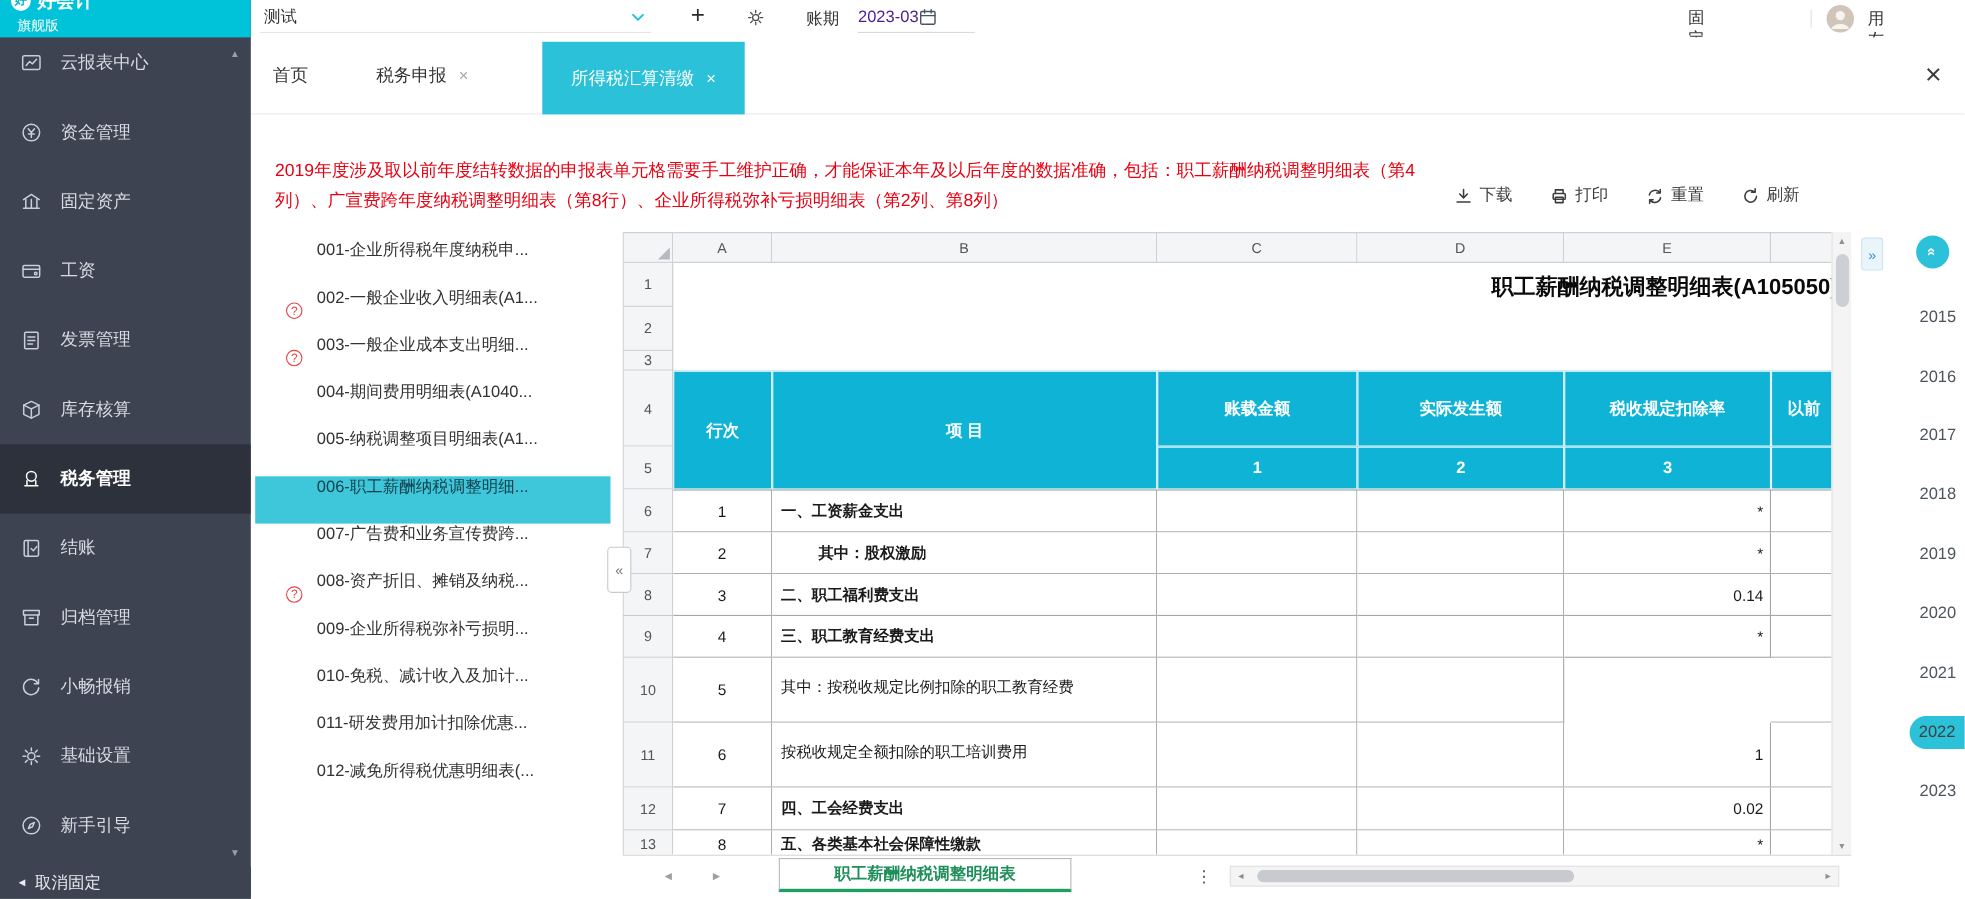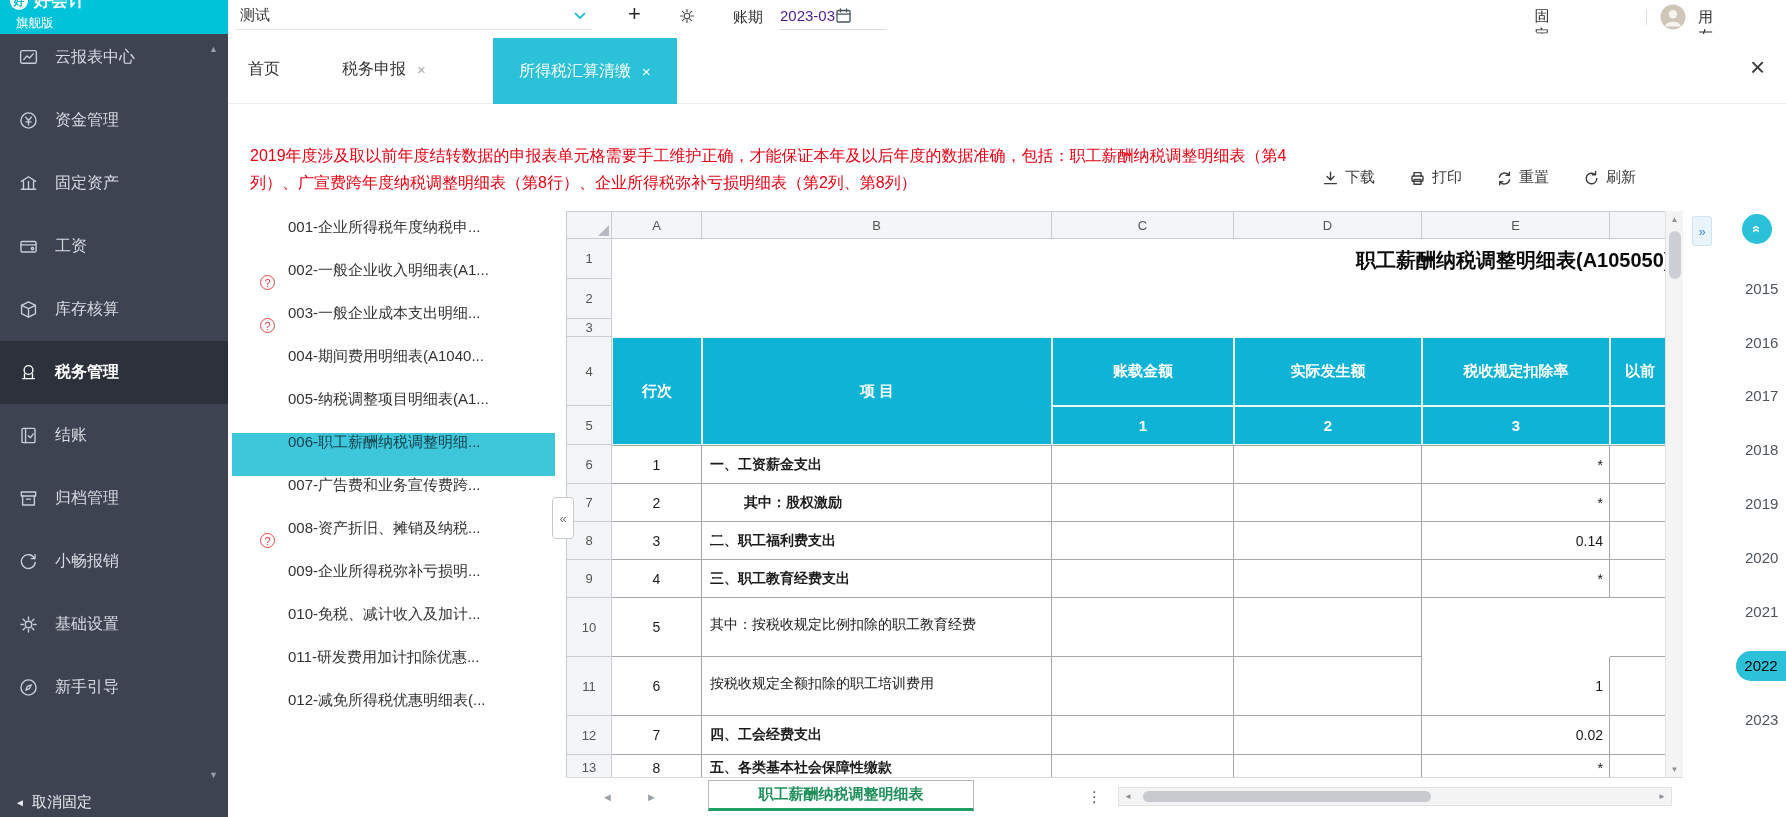--- a/index.html
+++ b/index.html
@@ -122,21 +122,21 @@
   
   .panel-toggle{position:absolute;left:1692px;top:216px;width:20px;height:30px;line-height:30px;
                 text-align:center;background:#e9f4fb;border:1px solid #cfe3f2;border-radius:3px;
                 color:#3f8fd4;font-size:13px;cursor:pointer;box-sizing:border-box;}
   .year-collapse{position:absolute;left:1742px;top:214px;width:30px;height:30px;border-radius:50%;
                  background:#2ac1d9;color:#fff;display:flex;align-items:center;justify-content:center;
                  font-size:14px;font-weight:bold;cursor:pointer;z-index:3;}
   .year-collapse span{display:inline-block;transform:rotate(90deg);}
   .year{position:absolute;left:1741px;width:45px;height:30px;line-height:30px;font-size:15px;
         color:#4d555c;cursor:pointer;padding-left:4px;box-sizing:border-box;}
-  .year.sel{left:1736px;width:50px;background:#2ac1d9;color:#000000;border-radius:15px 0 0 15px;
+  .year.sel{left:1736px;width:50px;background:#2ac1d9;color:#404040;border-radius:15px 0 0 15px;
             text-align:center;padding-left:0;}
 </style>
 </head>
 <body>
 
 <div class="sidebar">
   <div class="logo-bar">
     <div class="logo-row">
       <span class="logo-mark">好</span>
       <span>好会计</span>
@@ -165,20 +165,27 @@
         </svg>
         <span>固定资产</span>
       </div>
       <div class="menu-item">
         <svg viewBox="0 0 20 20">
           <rect x="2.8" y="5.2" width="14.4" height="10" rx="1.2"></rect>
           <path d="M2.8 8.4 h14.4"></path>
           <circle cx="13.8" cy="12" r="1.1"></circle>
         </svg>
         <span>工资</span>
+      </div>
+      <div class="menu-item">
+        <svg viewBox="0 0 20 20">
+          <rect x="4.2" y="2.8" width="11.6" height="14.4" rx="1"></rect>
+          <path d="M7 7 h6 M7 10 h6 M7 13 h4"></path>
+        </svg>
+        <span>发票管理</span>
       </div>
       <div class="menu-item">
         <svg viewBox="0 0 20 20">
           <path d="M10 2.8 L16.6 6 v8 L10 17.2 L3.4 14 V6 Z"></path>
           <path d="M3.4 6 L10 9.2 L16.6 6 M10 9.2 V17.2"></path>
         </svg>
         <span>库存核算</span>
       </div>
       <div class="menu-item active">
         <svg viewBox="0 0 20 20">

